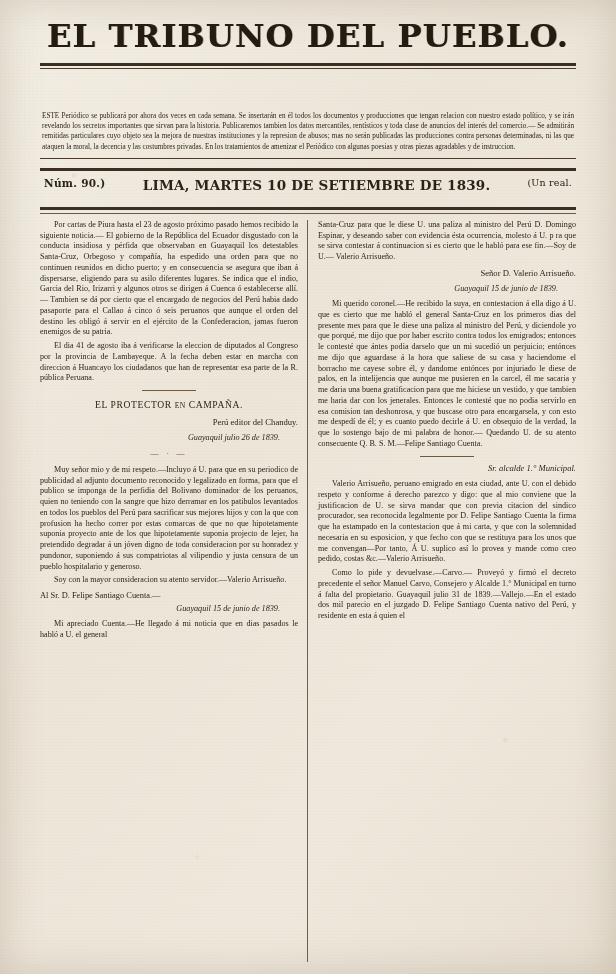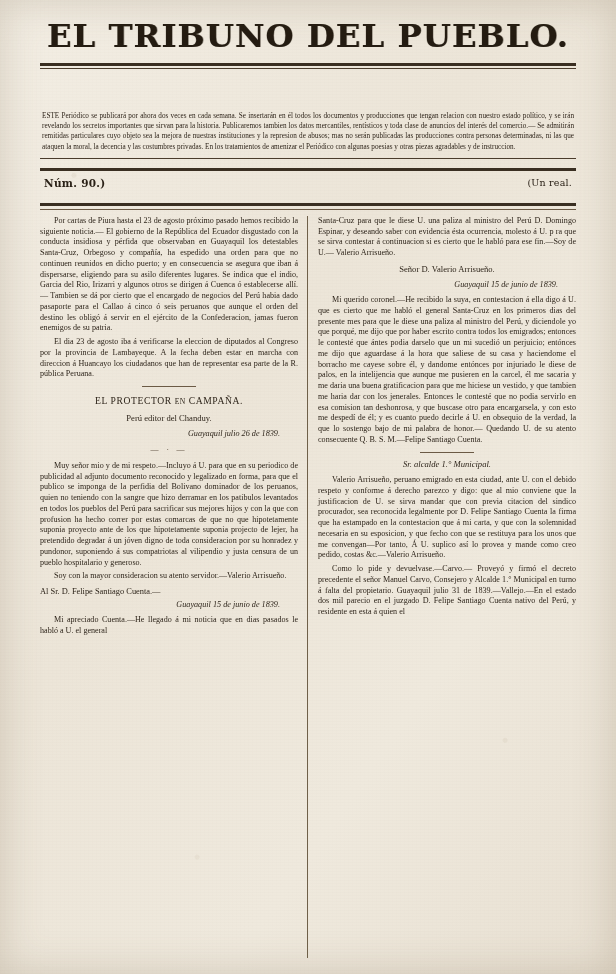--- a/index.html
+++ b/index.html
@@ -118,21 +118,21 @@
   }
   .subhead {
     text-align: center;
     font-family: Liberation Serif, serif;
     font-size: 9.6px;
     letter-spacing: 0.6px;
     margin: 8px 0 5px 0;
   }
   .subhead .small { font-size: 7.6px; letter-spacing: 0.4px; }
   .centerline {
-    text-align: center;
+    text-align: right;
     font-size: 8.6px;
     margin: 5px 0 5px 0;
   }
   .centerline.ital { font-style: italic; }
   .rightline {
     text-align: right;
     font-size: 8.2px;
     font-style: italic;
     margin: 2px 0 4px 0;
     padding-right: 18px;
@@ -182,31 +182,32 @@
   <div class="rule-thick"></div>
   <div class="rule-thin"></div>
 
   <div class="blurb">ESTE Periódico se publicará por ahora dos veces en cada semana. Se insertarán en él todos los documentos y producciones que tengan relacion con nuestro estado político, y se irán revelando los secretos importantes que sirvan para la historia. Publicaremos tambien los datos mercantiles, rentísticos y toda clase de anuncios del interés del comercio.— Se admitirán remitidas particulares cuyo objeto sea la mejora de nuestras instituciones y la represion de abusos; mas no serán publicadas las producciones contra personas determinadas, ni las que ataquen la moral, la decencia y las costumbres privadas. En los tratamientos de amenizar el Periódico con algunas poesias y otras piezas agradables y de instruccion.</div>
 
   <div class="rule-thin"></div>
   <div class="rule-thick"></div>
 
   <div class="issueline">
     <span class="num">Núm. 90.)</span>
+    <span class="center">LIMA, MARTES 10 DE SETIEMBRE DE 1839.</span>
     <span class="price">(Un real.</span>
   </div>
 
   <div class="rule-thick"></div>
   <div class="rule-hair"></div>
 
   <div class="columns">
 
     <div class="col left">
       <p>Por cartas de Piura hasta el 23 de agosto próximo pasado hemos recibido la siguiente noticia.— El gobierno de la República del Ecuador disgustado con la conducta insidiosa y pérfida que observaban en Guayaquil los detestables Santa-Cruz, Orbegoso y compañía, ha espedido una orden para que no continuen reunidos en dicho puerto; y en consecuencia se asegura que iban á dispersarse, eligiendo para su asilo diferentes lugares. Se indica que el indio, Garcia del Rio, Irizarri y algunos otros se dirigen á Cuenca ó establecerse allí.— Tambien se dá por cierto que el encargado de negocios del Perú habia dado pasaporte para el Callao á cinco ó seis peruanos que aunque el orden del destino les obligó á servir en el ejército de la Confederacion, jamas fueron enemigos de su patria.</p>
-      <p>El dia 23 de agosto iba á verificarse la eleccion de diputados al Congreso por la provincia de Lambayeque. A la fecha deben estar en marcha con direccion á Huancayo los ciudadanos que han de representar esa parte de la R. pública Peruana.</p>
+      <p>El dia 41 de agosto iba á verificarse la eleccion de diputados al Congreso por la provincia de Lambayeque. A la fecha deben estar en marcha con direccion á Huancayo los ciudadanos que han de representar esa parte de la R. pública Peruana.</p>
 
       <div class="short-rule"></div>
 
       <div class="subhead">
         <span>EL PROTECTOR</span>
         <span class="small">EN</span>
         <span>CAMPAÑA.</span>
       </div>
 
       <div class="centerline">Perú editor del Chanduy.</div>

